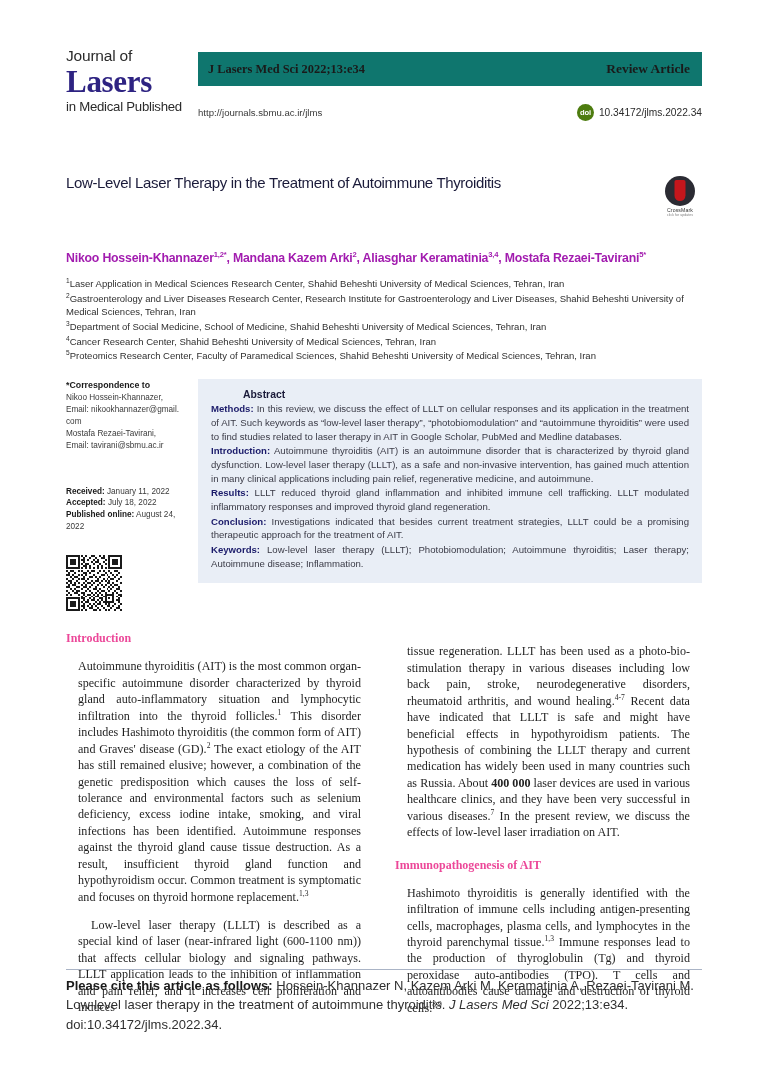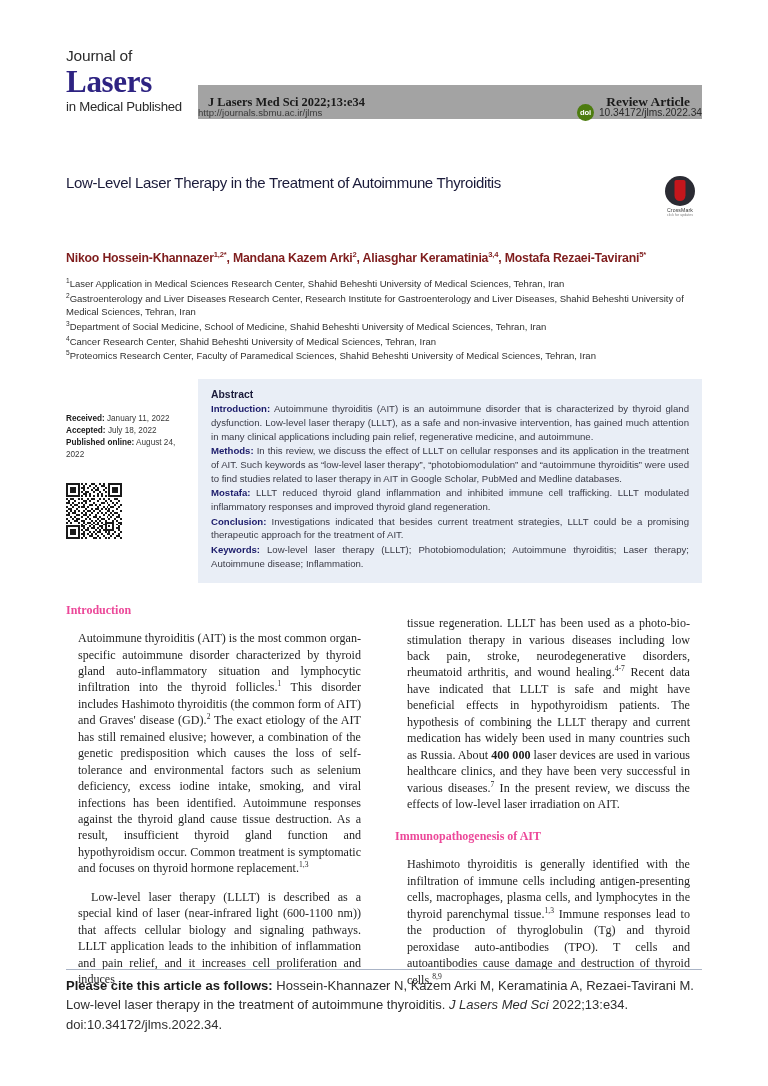--- a/index.html
+++ b/index.html
@@ -60,27 +60,26 @@
     letter-spacing: -0.25px;
     margin-top: 2px;
   }
 
   .ribbon {
     position: absolute;
     left: 132px;
     right: 0;
     top: 52px;
     height: 34px;
-    background: #a3a3a3;
+    background: #0f766e;
     display: flex;
     align-items: center;
     justify-content: space-between;
     padding: 0 12px 0 10px;
     box-sizing: border-box;
-    margin-top: 33px;
   }
   .ribbon-left {
     font-family: "Liberation Serif", serif;
     font-weight: bold;
     font-size: 12.4px;
     color: #1a1a1a;
   }
   .ribbon-right {
     font-family: "Liberation Serif", serif;
     font-weight: bold;
@@ -182,21 +181,21 @@
     font-size: 3.4px;
     color: #7b7b7b;
     letter-spacing: 0.1px;
   }
 
   
   .authors {
     font-family: "Liberation Sans", sans-serif;
     font-size: 12.3px;
     font-weight: bold;
-    color: #7f1d1d;
+    color: #a21caf;
     margin-top: 18px;
     letter-spacing: -0.2px;
   }
   .authors sup { font-size: 7.6px; font-weight: bold; }
 
   .affiliations {
     margin-top: 11px;
     font-family: "Liberation Sans", sans-serif;
     font-size: 9.5px;
     color: #2f2f2f;
@@ -250,20 +249,21 @@
     background: #e9eef6;
     padding: 10px 13px 12px 13px;
     box-sizing: border-box;
   }
   .abstract-h {
     font-family: "Liberation Sans", sans-serif;
     font-weight: bold;
     font-size: 10.4px;
     color: #1b1b3a;
     margin-bottom: 2px;
+    margin-left: 32px;
   }
   .abstract-p {
     font-family: "Liberation Sans", sans-serif;
     font-size: 9.6px;
     color: #3a3a46;
     line-height: 1.45;
     text-align: justify;
     margin: 0 0 0.5px 0;
   }
   .abstract-p b {
@@ -365,20 +365,28 @@
     <div><sup>1</sup>Laser Application in Medical Sciences Research Center, Shahid Beheshti University of Medical Sciences, Tehran, Iran</div>
     <div><sup>2</sup>Gastroenterology and Liver Diseases Research Center, Research Institute for Gastroenterology and Liver Diseases, Shahid Beheshti University of Medical Sciences, Tehran, Iran</div>
     <div><sup>3</sup>Department of Social Medicine, School of Medicine, Shahid Beheshti University of Medical Sciences, Tehran, Iran</div>
     <div><sup>4</sup>Cancer Research Center, Shahid Beheshti University of Medical Sciences, Tehran, Iran</div>
     <div><sup>5</sup>Proteomics Research Center, Faculty of Paramedical Sciences, Shahid Beheshti University of Medical Sciences, Tehran, Iran</div>
   </div>
 
   <div class="mid">
 
     <div class="corr-col">
+      <div class="corr-block">
+        <div class="corr-title">*Correspondence to</div>
+        <div>Nikoo Hossein-Khannazer,</div>
+        <div>Email: nikookhannazer@gmail.</div>
+        <div>com</div>
+        <div>Mostafa Rezaei-Tavirani,</div>
+        <div>Email: tavirani@sbmu.ac.ir</div>
+      </div>
 
       <div class="dates-block">
         <div>
           <b>Received:</b>
           <span>January 11, 2022</span>
         </div>
         <div>
           <b>Accepted:</b>
           <span>July 18, 2022</span>
         </div>
@@ -630,27 +638,27 @@
             <rect x="22" y="28" width="1" height="1"></rect>
           <rect x="25" y="28" width="1" height="1"></rect>
             <rect x="28" y="28" width="1" height="1"></rect>
         </g>
       </svg>
     </div>
 
     <div class="abstract-box">
       <div class="abstract-h">Abstract</div>
       <p class="abstract-p">
+        <b>Methods:</b><span> In this review, we discuss the effect of LLLT on cellular responses and its application in the treatment of AIT. Such keywords as “low-level laser therapy”, “photobiomodulation” and “autoimmune thyroiditis” were used to find studies related to laser therapy in AIT in Google Scholar, PubMed and Medline databases.</span>
+      </p>
+      <p class="abstract-p">
         <b>Introduction:</b><span> Autoimmune thyroiditis (AIT) is an autoimmune disorder that is characterized by thyroid gland dysfunction. Low-level laser therapy (LLLT), as a safe and non-invasive intervention, has gained much attention in many clinical applications including pain relief, regenerative medicine, and autoimmune.</span>
       </p>
       <p class="abstract-p">
-        <b>Methods:</b><span> In this review, we discuss the effect of LLLT on cellular responses and its application in the treatment of AIT. Such keywords as “low-level laser therapy”, “photobiomodulation” and “autoimmune thyroiditis” were used to find studies related to laser therapy in AIT in Google Scholar, PubMed and Medline databases.</span>
-      </p>
-      <p class="abstract-p">
-        <b>Mostafa:</b><span> LLLT reduced thyroid gland inflammation and inhibited immune cell trafficking. LLLT modulated inflammatory responses and improved thyroid gland regeneration.</span>
+        <b>Results:</b><span> LLLT reduced thyroid gland inflammation and inhibited immune cell trafficking. LLLT modulated inflammatory responses and improved thyroid gland regeneration.</span>
       </p>
       <p class="abstract-p">
         <b>Conclusion:</b><span> Investigations indicated that besides current treatment strategies, LLLT could be a promising therapeutic approach for the treatment of AIT.</span>
       </p>
       <p class="abstract-p">
         <b>Keywords:</b><span> Low-level laser therapy (LLLT); Photobiomodulation; Autoimmune thyroiditis; Laser therapy; Autoimmune disease; Inflammation.</span>
       </p>
     </div>
   </div>
 

